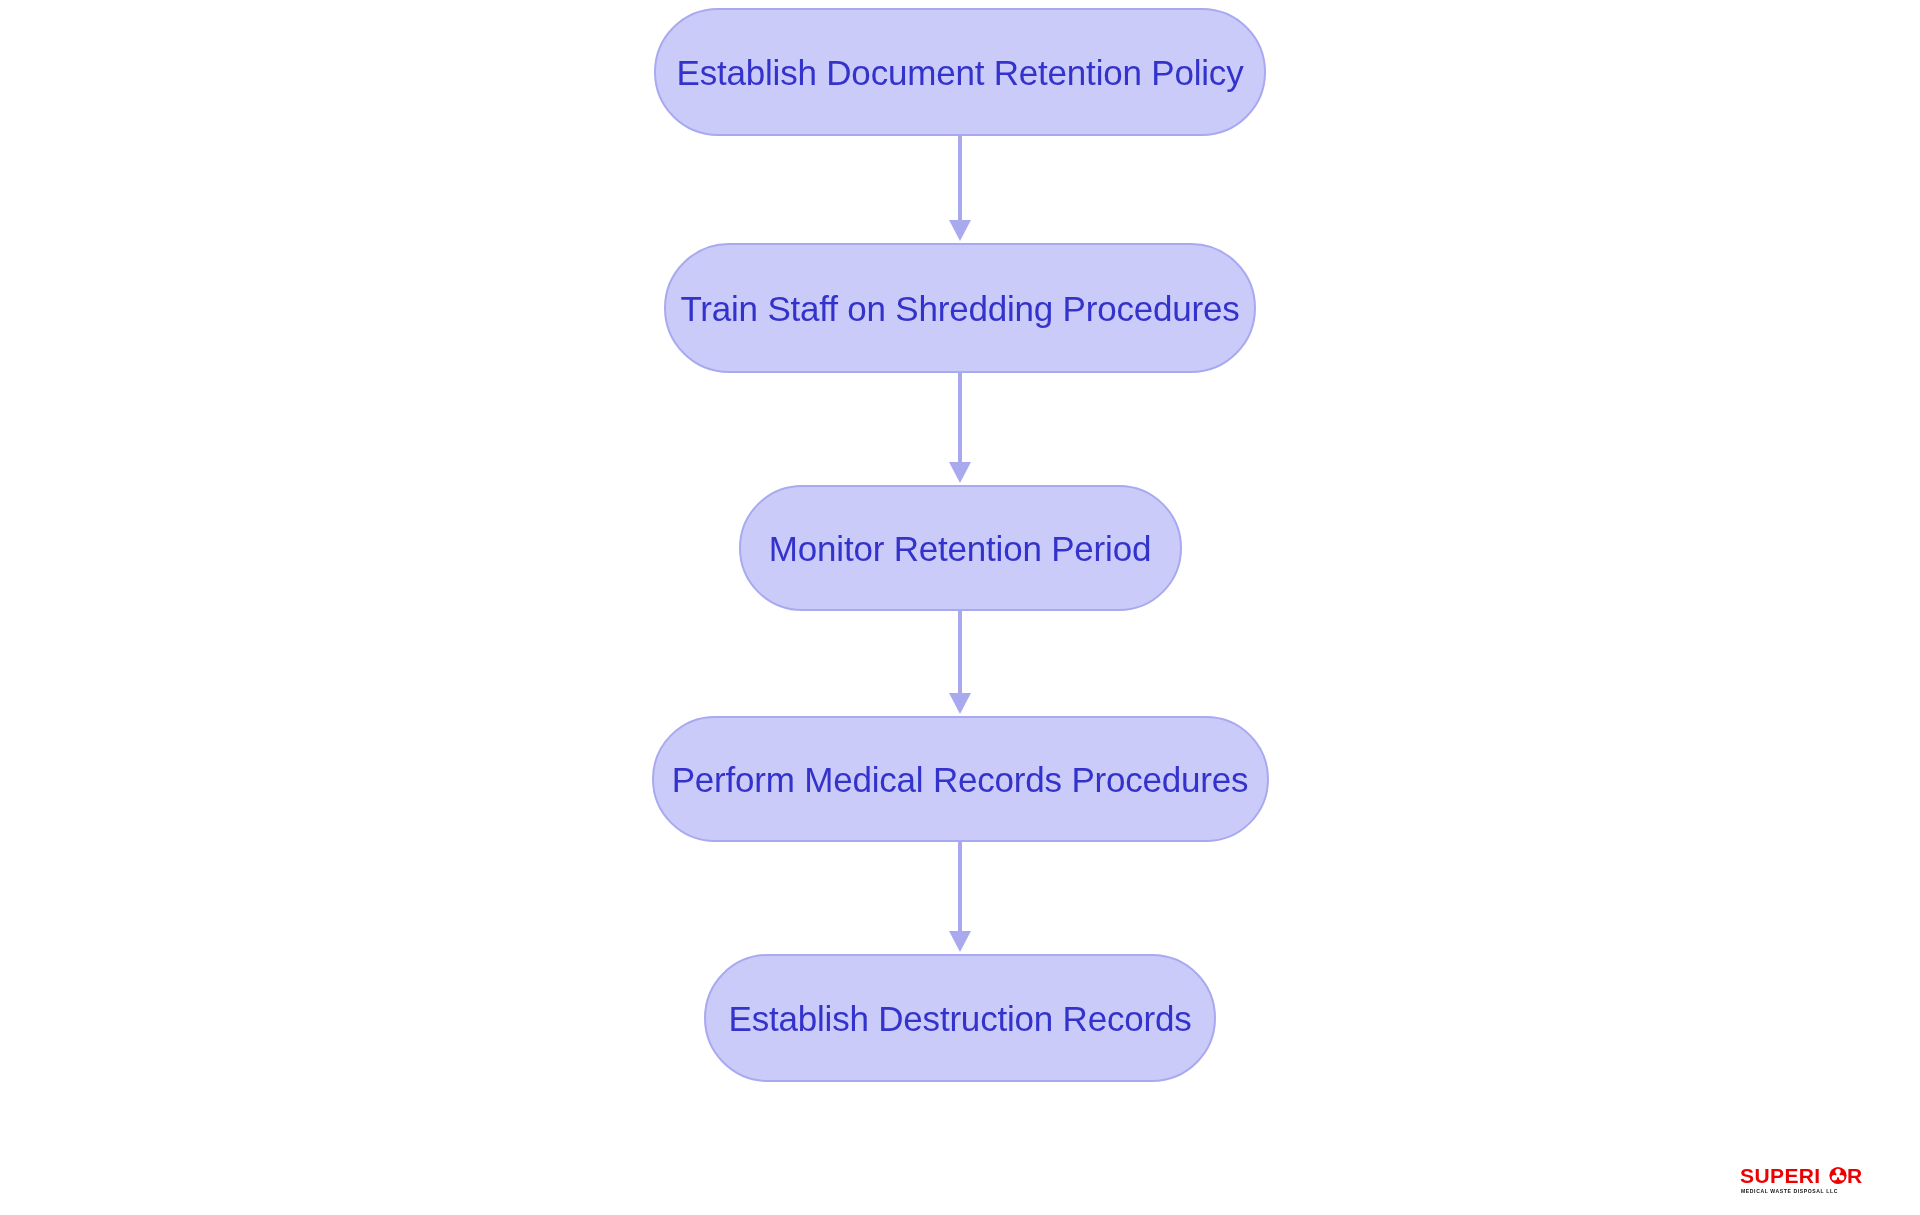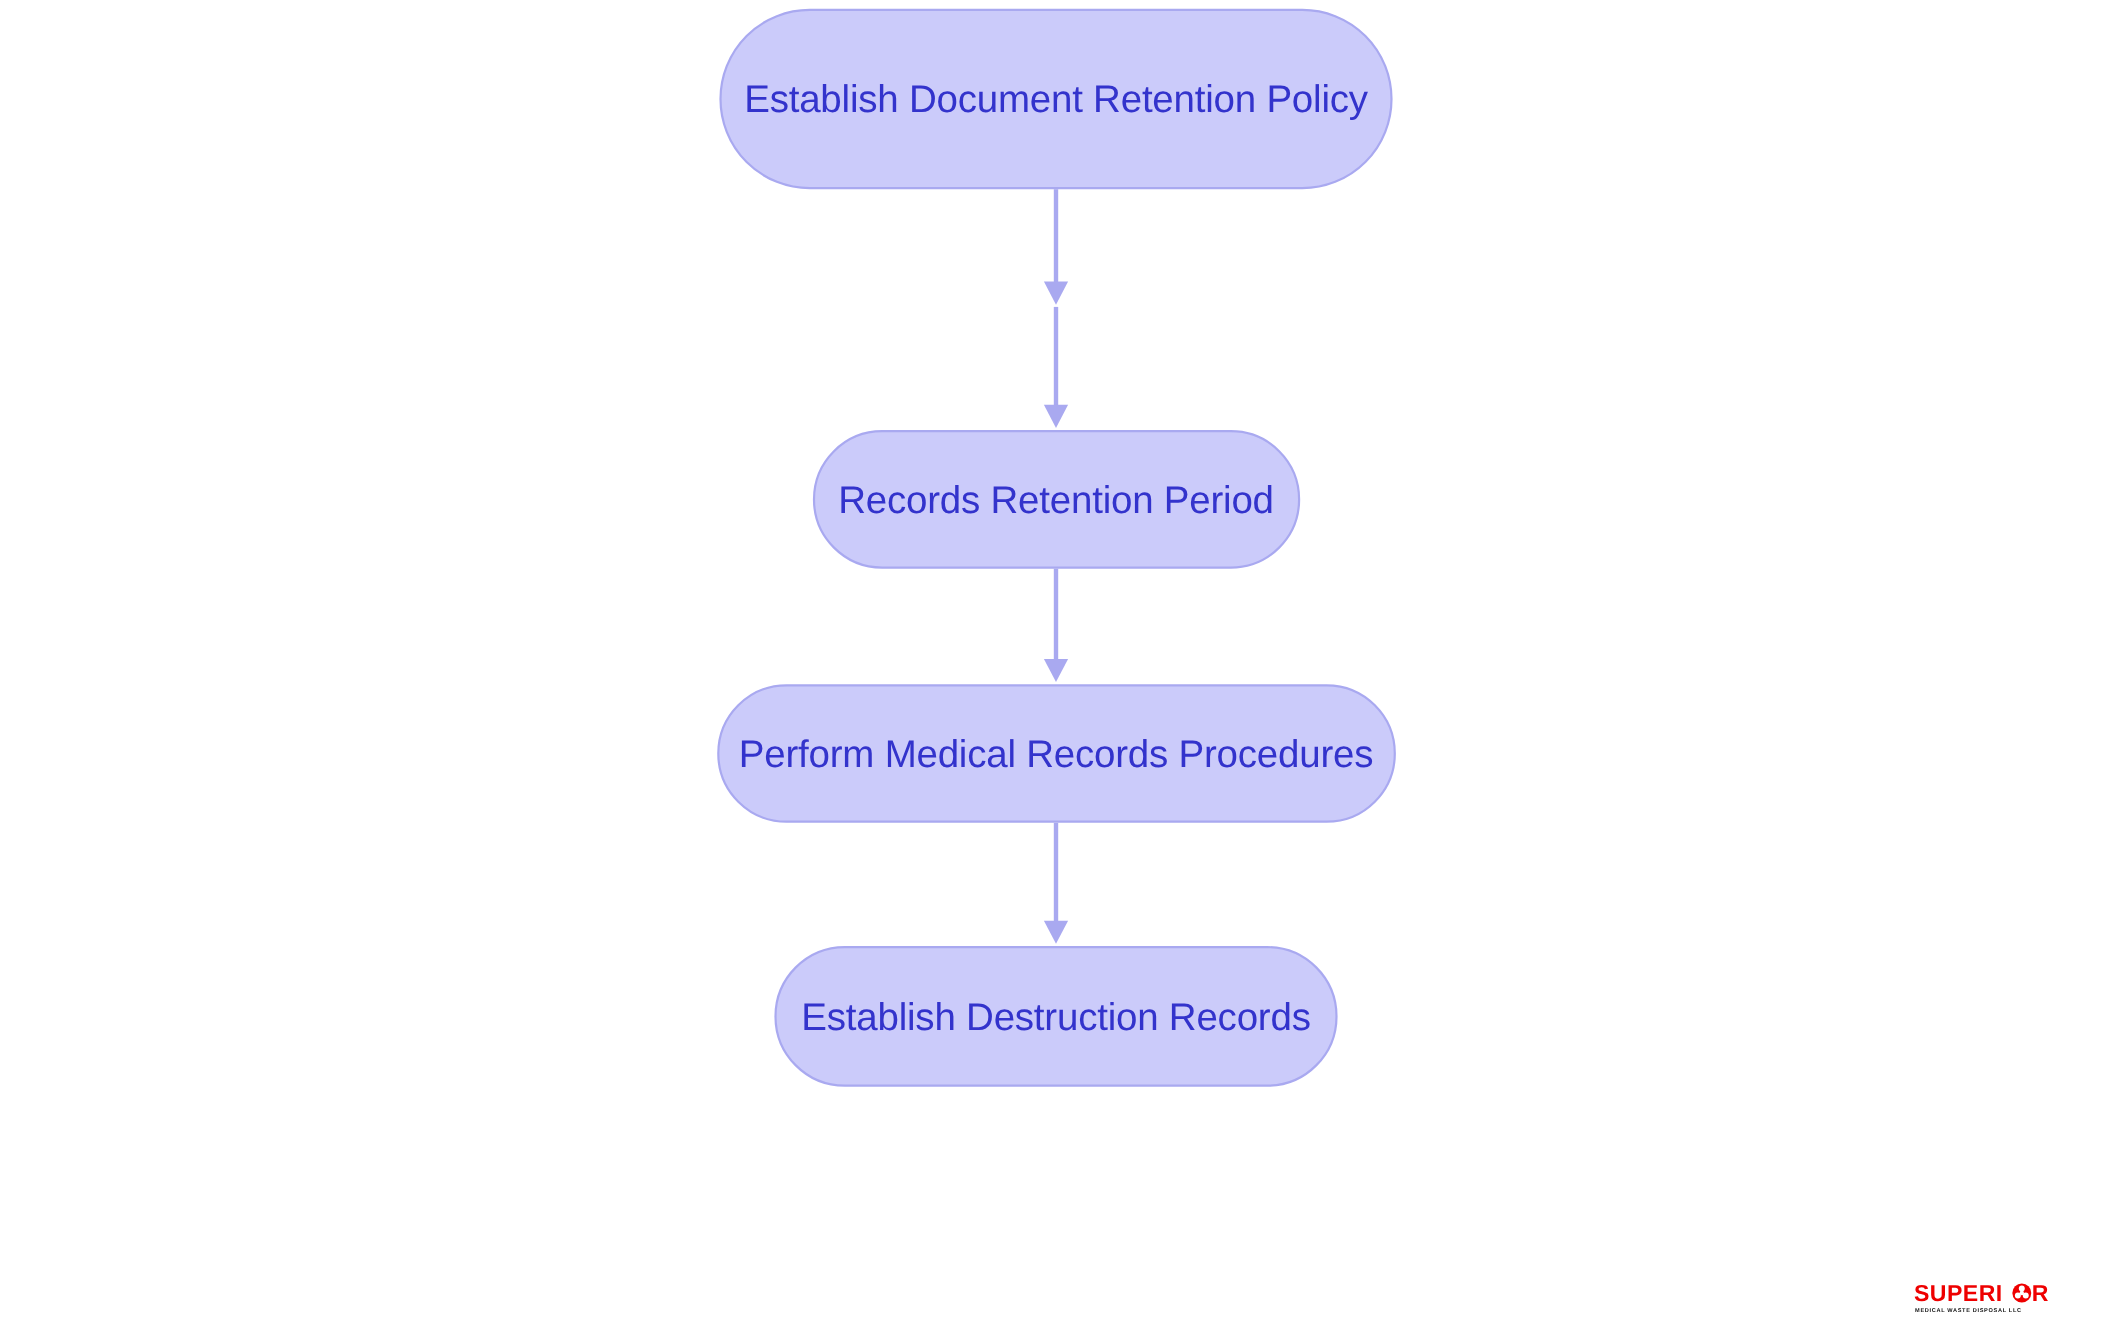--- a/index.html
+++ b/index.html
@@ -48,21 +48,21 @@
     user-select: none;
   }
 
   .node-label {
     display: block;
     line-height: 1;
     padding: 0 44px;
   }
 
   
-  .node-1 { width: 612px; height: 164px; font-size: 35px; margin-top: 8px; }
+  .node-1 { width: 612px; height: 128px; font-size: 35px; margin-top: 8px; }
   .node-2 { width: 592px; height: 130px; font-size: 35px; }
   .node-3 { width: 443px; height: 126px; font-size: 35px; }
   .node-4 { width: 617px; height: 126px; font-size: 35px; }
   .node-5 { width: 512px; height: 128px; font-size: 35px; }
 
   .connector {
     position: relative;
     width: 40px;
     display: flex;
     justify-content: center;
@@ -99,30 +99,33 @@
       <span class="node-label">Establish Document Retention Policy</span>
     </div>
 
     <div class="connector connector-1">
       <svg width="30" height="107" viewBox="0 0 30 107">
         <line x1="15" y1="0" x2="15" y2="86" stroke="#a9a9f0" stroke-width="4"></line>
         <polygon points="4,84 26,84 15,105" fill="#a9a9f0"></polygon>
       </svg>
     </div>
 
+    <div class="node node-2">
+      <span class="node-label">Train Staff on Shredding Procedures</span>
+    </div>
 
     <div class="connector connector-2">
       <svg width="30" height="112" viewBox="0 0 30 112">
         <line x1="15" y1="0" x2="15" y2="91" stroke="#a9a9f0" stroke-width="4"></line>
         <polygon points="4,89 26,89 15,110" fill="#a9a9f0"></polygon>
       </svg>
     </div>
 
     <div class="node node-3">
-      <span class="node-label">Records Retention Period</span>
+      <span class="node-label">Monitor Retention Period</span>
     </div>
 
     <div class="connector connector-3">
       <svg width="30" height="105" viewBox="0 0 30 105">
         <line x1="15" y1="0" x2="15" y2="84" stroke="#a9a9f0" stroke-width="4"></line>
         <polygon points="4,82 26,82 15,103" fill="#a9a9f0"></polygon>
       </svg>
     </div>
 
     <div class="node node-4">

